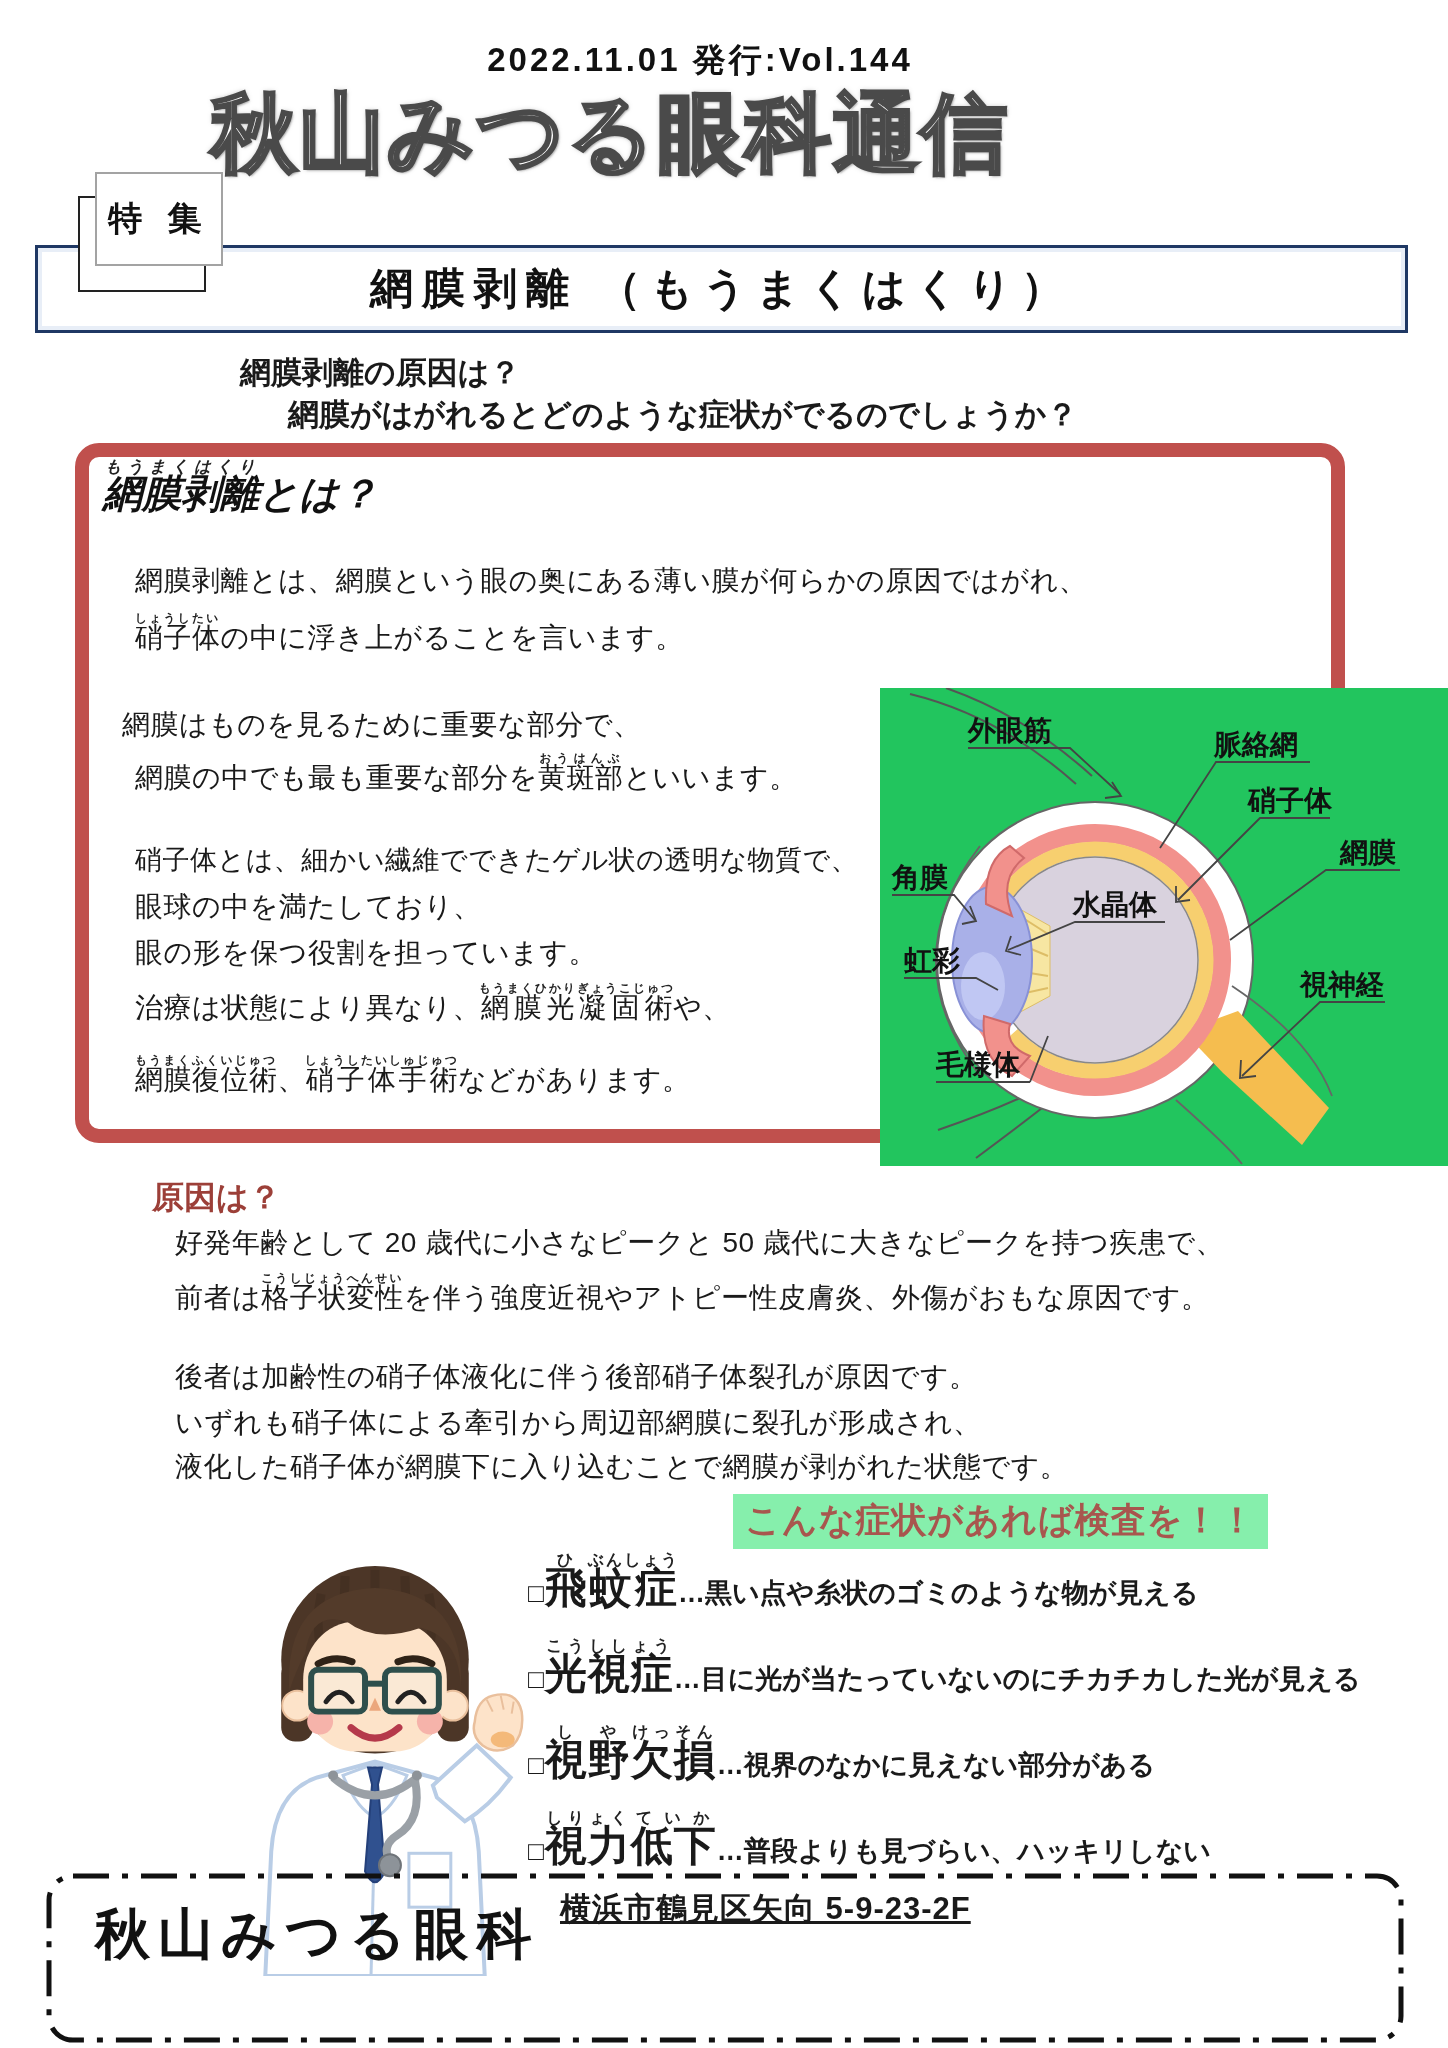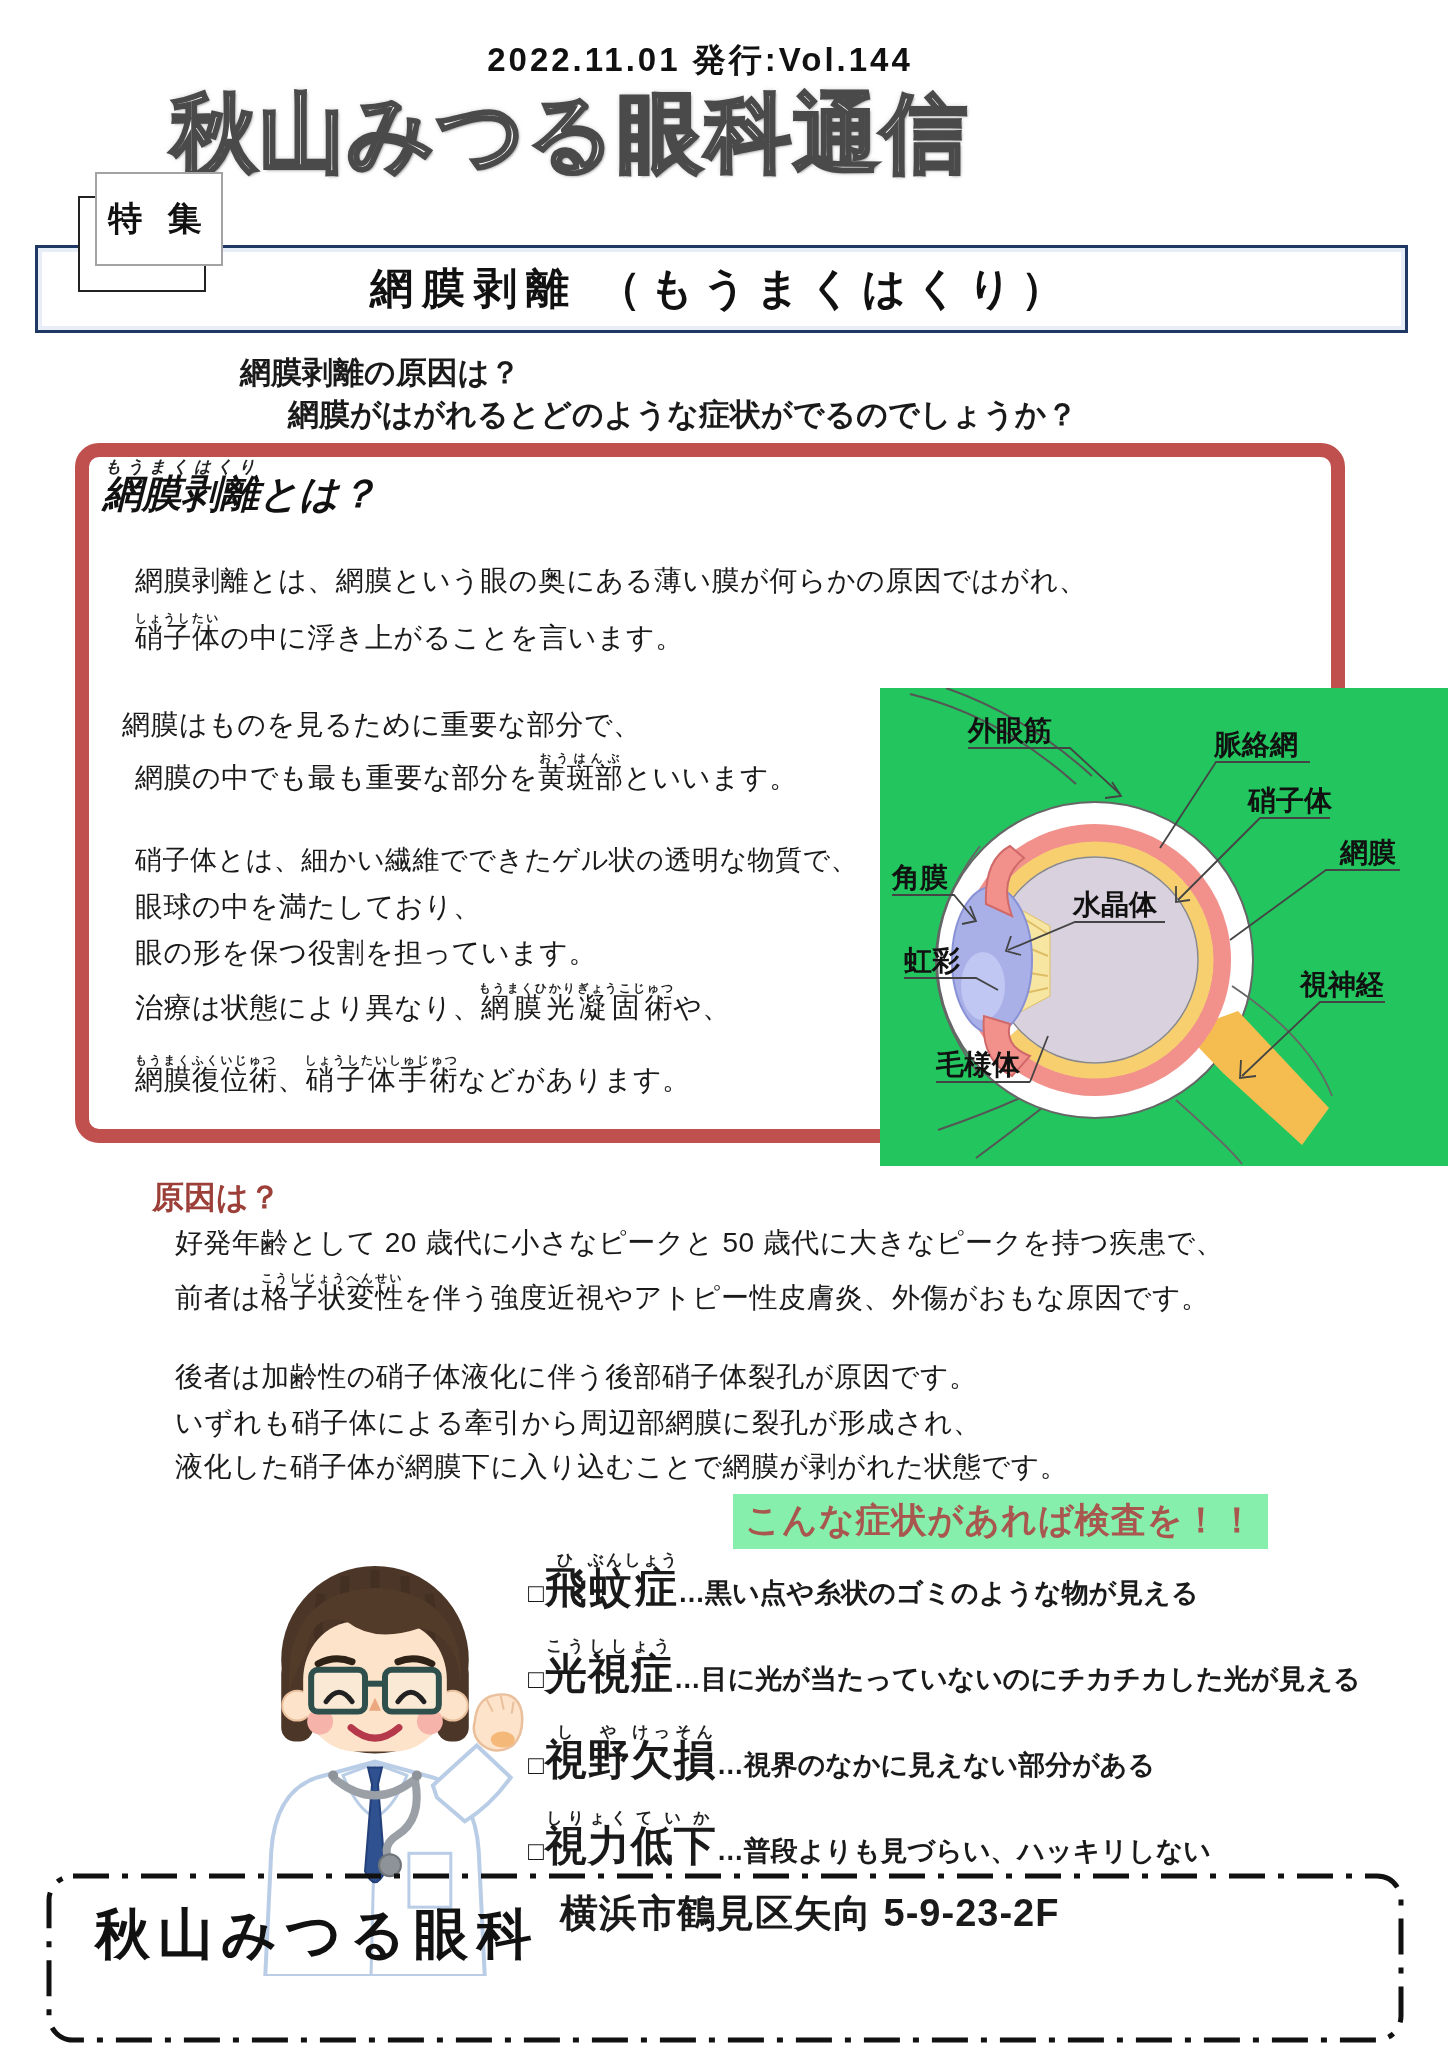--- a/index.html
+++ b/index.html
@@ -5,21 +5,21 @@
   html,body{margin:0;padding:0;background:#ffffff;}
   .page{position:relative;width:1448px;height:2048px;background:#fff;overflow:hidden;
         font-family:"Liberation Sans","DejaVu Sans",sans-serif;color:#1a1a1a;}
 
   
   .date-line{position:absolute;left:0;top:38px;width:1400px;text-align:center;
              font-size:33px;font-weight:700;letter-spacing:3px;color:#111;}
   .main-title{position:absolute;left:0;top:76px;width:1140px;text-align:center;
               font-size:86px;font-weight:900;letter-spacing:2px;color:#ffffff;
               -webkit-text-stroke:3px #4a4a4a;
-              text-shadow:0 0 5px rgba(90,90,90,.55),2px 2px 2px rgba(60,60,60,.35);}
+              text-shadow:0 0 5px rgba(90,90,90,.55),2px 2px 2px rgba(60,60,60,.35);padding-left:40px;}
 
   
   .feature-banner{position:absolute;left:35px;top:245px;width:1367px;height:82px;
                   border:3px solid #1f3864;background:#fff;
                   box-shadow:inset 0 0 0 4px #e8eef7;z-index:1;}
   .feature-subject{position:absolute;left:0;top:0;width:100%;height:100%;
                    display:flex;align-items:center;justify-content:center;
                    font-family:"Liberation Serif","DejaVu Serif",serif;
                    font-size:43px;font-weight:600;letter-spacing:9px;color:#111;}
   .feature-tag-shadow{position:absolute;left:78px;top:196px;width:124px;height:92px;
@@ -79,22 +79,22 @@
   .eye-diagram{position:absolute;left:880px;top:688px;width:568px;height:478px;
                background:#22c55e;z-index:2;}
 
   
   .doctor{position:absolute;left:225px;top:1552px;width:300px;height:424px;z-index:2;}
 
   
   .footer{position:absolute;left:45px;top:1872px;width:1360px;height:172px;z-index:4;}
   .clinic-name{position:absolute;left:50px;top:26px;font-size:55px;font-weight:700;
                letter-spacing:8px;color:#111;white-space:nowrap;}
-  .address{position:absolute;left:515px;top:16px;font-size:38px;font-weight:700;
-           letter-spacing:1px;white-space:nowrap;}
+  .address{position:absolute;left:515px;top:16px;font-size:31px;font-weight:700;
+           letter-spacing:1px;white-space:nowrap;text-decoration:underline;}
   .tel-line{position:absolute;left:565px;top:66px;white-space:nowrap;}
   .tel-label{font-size:25px;font-weight:700;letter-spacing:-1px;}
   .tel-number{font-size:37px;font-weight:600;letter-spacing:3px;}
   .editor-note{font-size:26px;font-weight:600;margin-left:18px;}
 
   svg text{font-family:"Liberation Sans","DejaVu Sans",sans-serif;}
 </style>
 </head>
 <body>
 

